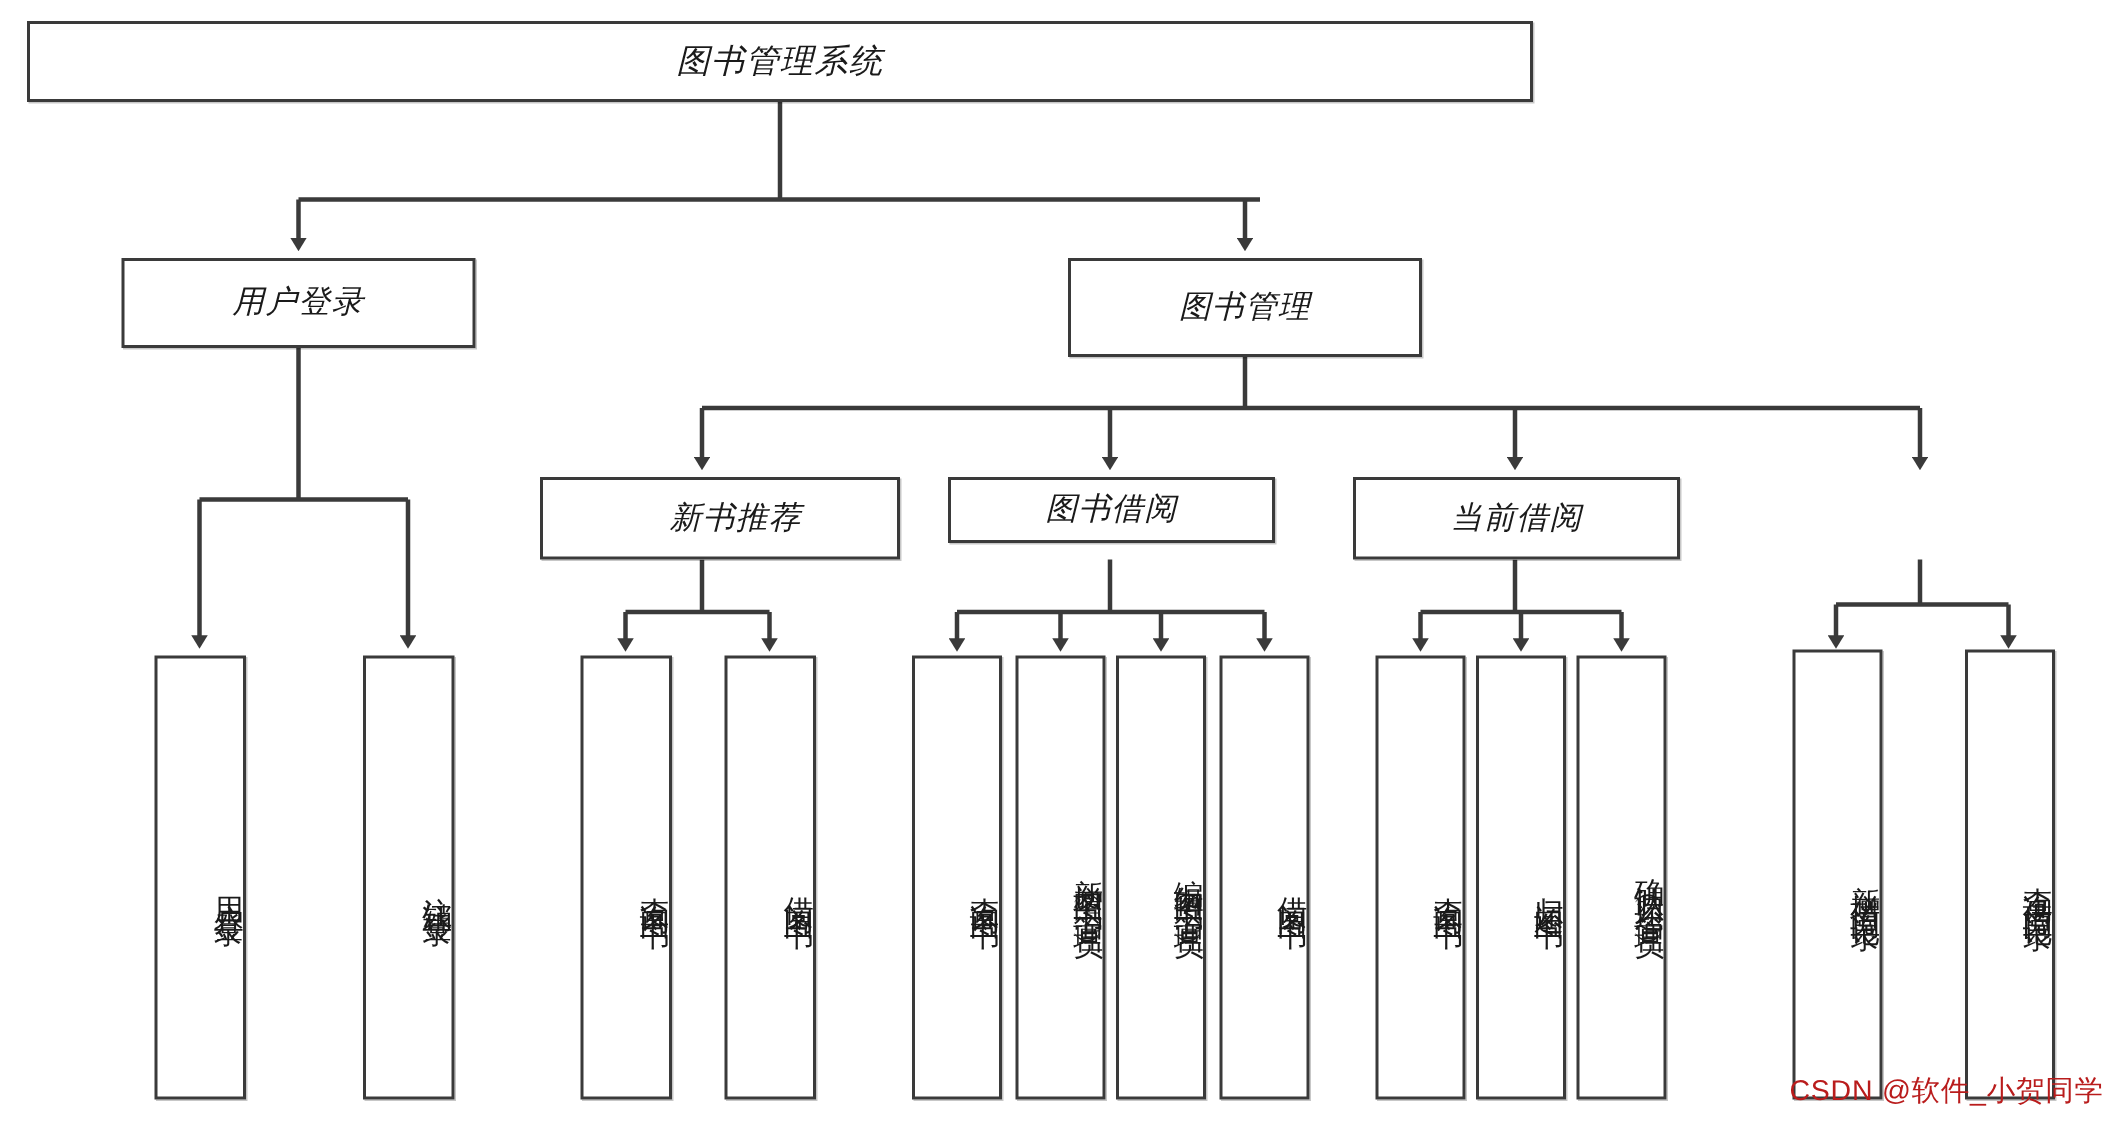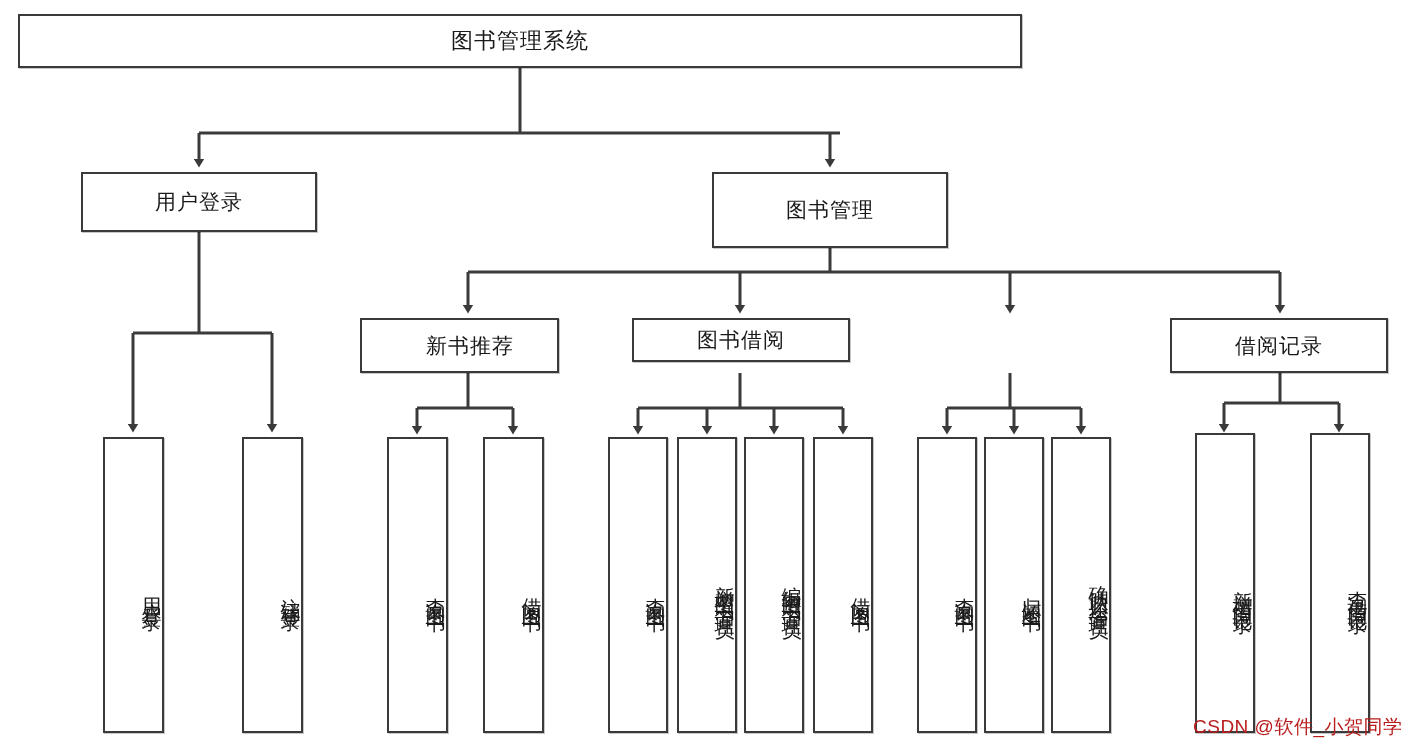--- a/index.html
+++ b/index.html
@@ -34,20 +34,21 @@
     display: flex;
     align-items: center;
     justify-content: center;
     color: #1a1a1a;
     box-shadow: 1px 1px 0 rgba(0,0,0,0.22);
   }
   .node.horiz {
     font-size: 21px;
     letter-spacing: 1px;
     line-height: 1.1;
+    font-style: italic;
   }
   .node.root {
     font-size: 22px;
   }
   .node.vert {
     writing-mode: vertical-rl;
     text-orientation: upright;
     font-size: 20px;
     letter-spacing: 5px;
     padding-top: 14px;
@@ -127,32 +128,32 @@
     </g>
   </svg>
 
   <div class="node root horiz" style="left:18px; top:14px; width:1004px; height:54px;">
     <span>图书管理系统</span>
   </div>
 
   <div class="node horiz" style="left:81px; top:172px; width:236px; height:60px;">
     <span>用户登录</span>
   </div>
-  <div class="node horiz" style="left:712px; top:172px; width:236px; height:76px;">
+  <div class="node horiz" style="left:712px; top:172px; width:236px; height:66px;">
     <span>图书管理</span>
   </div>
 
-  <div class="node horiz" style="left:360px; top:318px; width:199px; height:55px;padding-left:21px;">
+  <div class="node horiz" style="left:360px; top:318px; width:240px; height:55px;padding-left:21px;">
     <span>新书推荐</span>
   </div>
   <div class="node horiz" style="left:632px; top:318px; width:218px; height:44px;">
     <span>图书借阅</span>
   </div>
-  <div class="node horiz" style="left:1170px; top:318px; width:218px; height:55px;">
-    <span>借阅记录</span>
+  <div class="node horiz" style="left:902px; top:318px; width:218px; height:55px;">
+    <span>当前借阅</span>
   </div>
 
   <div class="node vert" style="left:103px; top:437px; width:61px; height:296px;">
     <span class="vlabel">用户登录</span>
   </div>
   <div class="node vert" style="left:242px; top:437px; width:61px; height:296px;">
     <span class="vlabel">注销登录</span>
   </div>
 
   <div class="node vert" style="left:387px; top:437px; width:61px; height:296px;">

